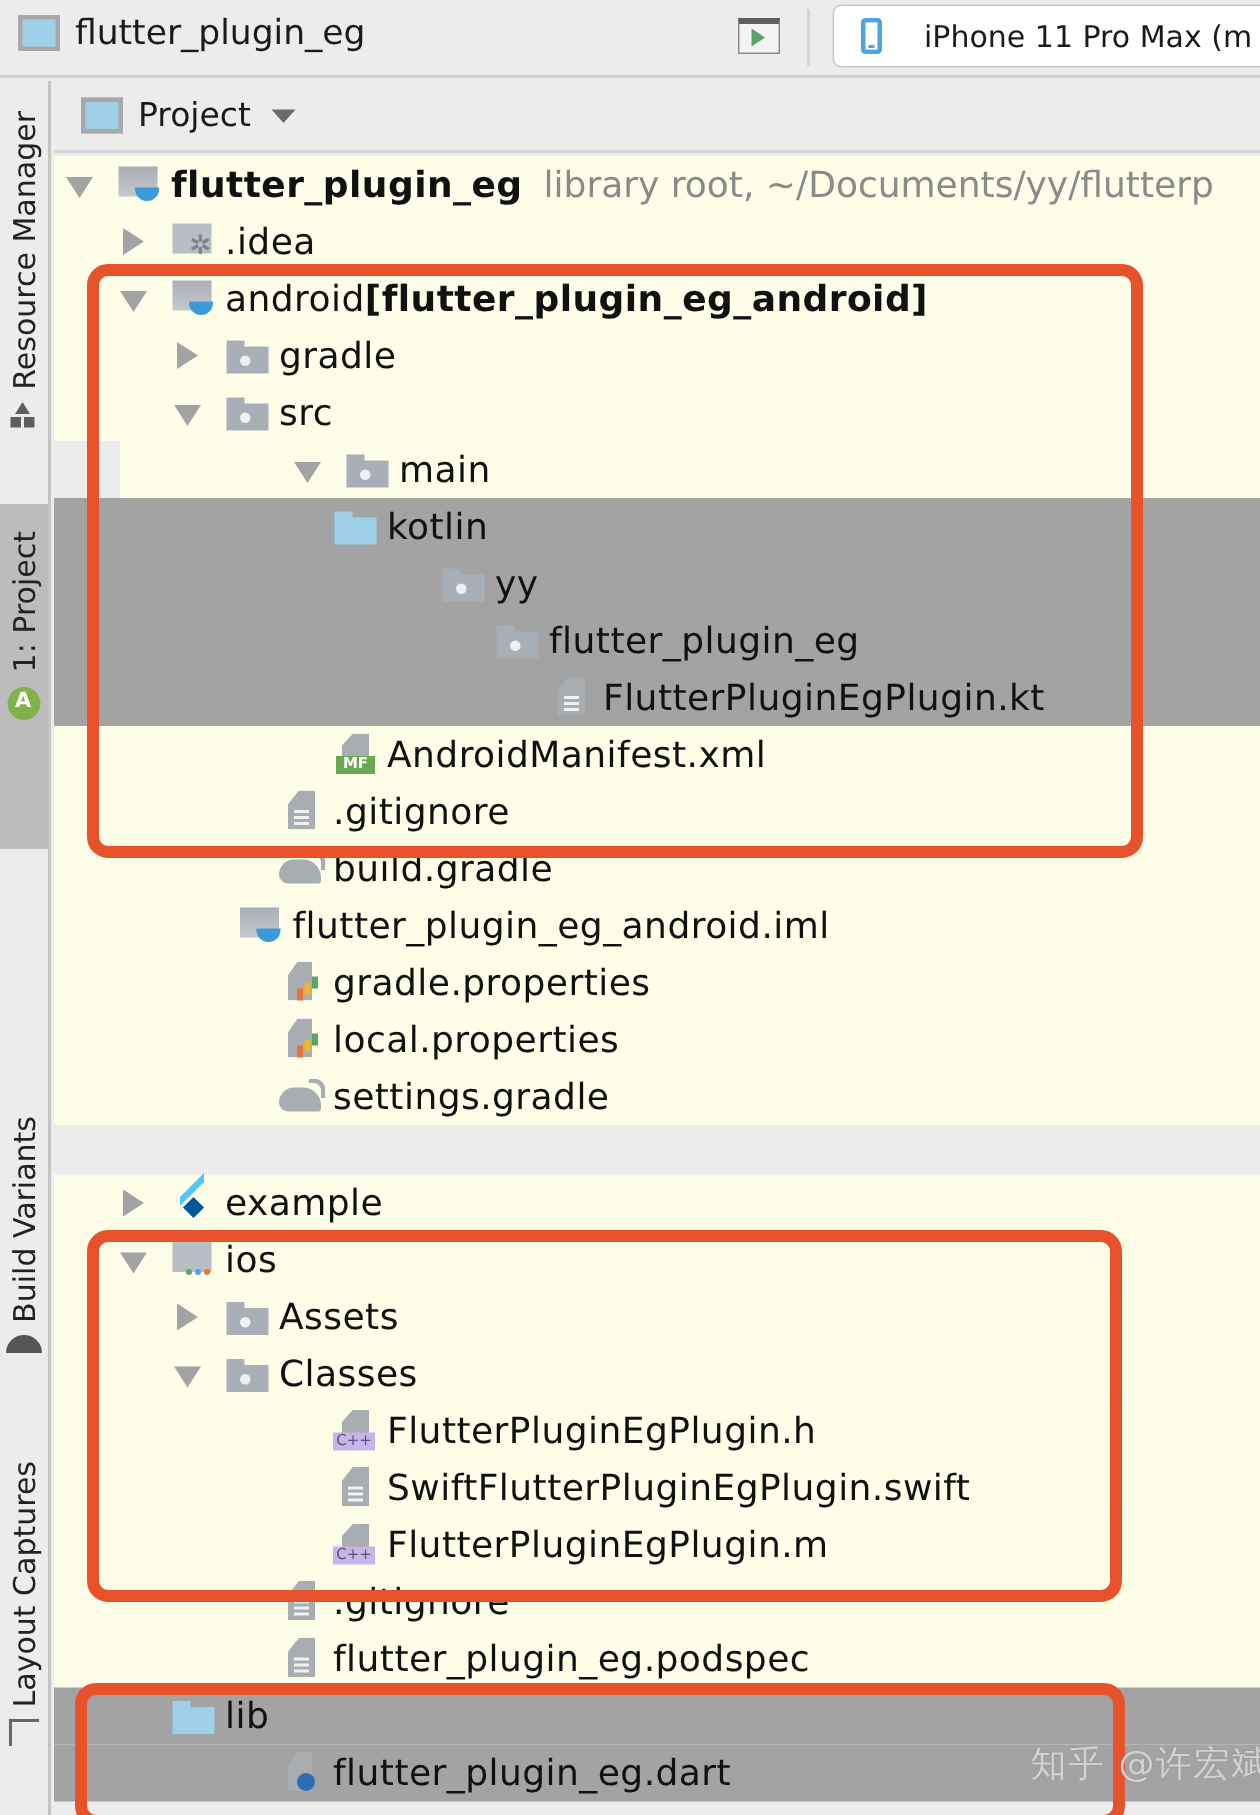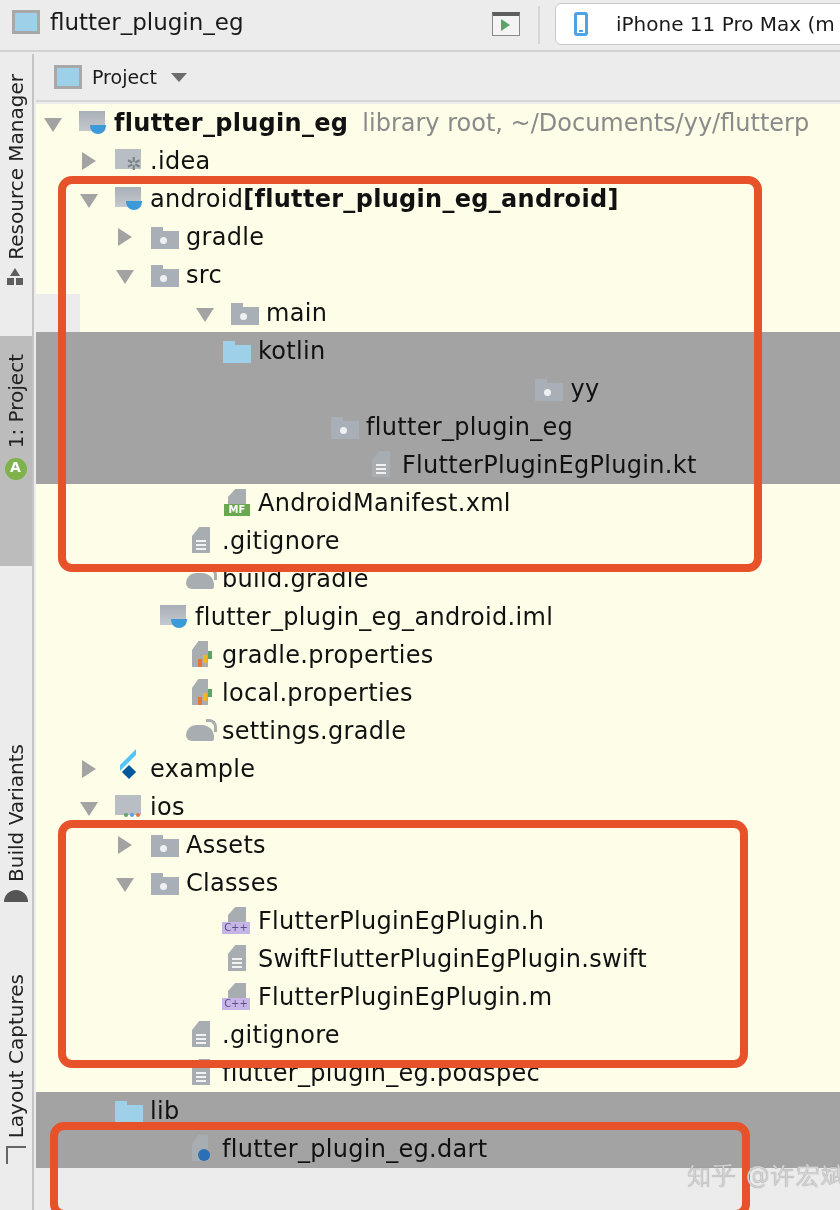--- a/index.html
+++ b/index.html
@@ -30,21 +30,21 @@
   .res-icon { margin-top: 8px; width: 18px; height: 18px; position: relative; }
   .res-icon::before { content: ""; position: absolute; left: 3px; top: 0; border-left: 5px solid transparent; border-right: 5px solid transparent; border-bottom: 8px solid #5e5e5e; }
   .res-icon::after { content: ""; position: absolute; left: 0; top: 10px; width: 7px; height: 7px; background: #5e5e5e; box-shadow: 9px 0 0 0 #5e5e5e; border-radius: 0 0 0 0; }
   .droid-icon { margin-top: 10px; width: 22px; height: 22px; border-radius: 50%; background: #7fb24b; position: relative; }
   .droid-icon::after { content: "A"; position: absolute; left: 5px; top: 1px; font-size: 14px; color: #fff; font-weight: bold; }
   .android-head { margin-top: 8px; width: 24px; height: 12px; background: #555; border-radius: 12px 12px 0 0; }
   .capture-icon { margin-top: 8px; width: 20px; height: 18px; border: 2px solid #666; border-right: none; border-bottom: none; position: relative; }
 
   
   .panel-head { position: absolute; left: 36px; top: 54px; width: 804px; height: 48px; background: #ececec; border-bottom: 2px solid #d6d6d6; display: flex; align-items: center; padding-left: 18px; }
-  .panel-head .label { margin-left: 10px; font-size: 19px; color: #1a1a1a; }
+  .panel-head .label { margin-left: 10px; font-size: 22px; color: #1a1a1a; }
   .dropdown-arrow { margin-left: 14px; border-top: 9px solid #6b6b6b; border-left: 8px solid transparent; border-right: 8px solid transparent; }
 
   
   .tree { position: absolute; left: 36px; top: 104px; width: 804px; }
   .row { height: 38px; display: flex; align-items: center; position: relative; white-space: nowrap; background: #fefde8; }
   .row.white { background: #a3a3a3; }
   .toggle { width: 22px; height: 22px; display: inline-block; position: relative; margin-right: 14px; flex: 0 0 22px; }
   .toggle.open::after { content: ""; position: absolute; left: 2px; top: 6px; border-top: 14px solid #a3a3a3; border-left: 9px solid transparent; border-right: 9px solid transparent; }
   .toggle.closed::after { content: ""; position: absolute; left: 4px; top: 2px; border-left: 14px solid #a3a3a3; border-top: 9px solid transparent; border-bottom: 9px solid transparent; }
   .toggle.none { visibility: hidden; }
@@ -162,21 +162,21 @@
       <span class="icon folder-gray">
         <span class="dot"></span>
       </span>
       <span class="name">main</span>
     </div>
     <div class="row white" style="padding-left: 150px;">
       <span class="toggle open"></span>
       <span class="icon folder-blue"></span>
       <span class="name">kotlin</span>
     </div>
-    <div class="row white" style="padding-left: 222px; justify-content: center;">
+    <div class="row white" style="padding-left: 222px;">
       <span class="toggle open"></span>
       <span class="icon folder-gray">
         <span class="dot"></span>
       </span>
       <span class="name">yy</span>
     </div>
     <div class="row white" style="padding-left: 258px;">
       <span class="toggle open"></span>
       <span class="icon folder-gray">
         <span class="dot"></span>
@@ -216,21 +216,21 @@
     <div class="row" style="padding-left: 114px;">
       <span class="toggle none"></span>
       <span class="icon props"></span>
       <span class="name">local.properties</span>
     </div>
     <div class="row" style="padding-left: 114px;">
       <span class="toggle none"></span>
       <span class="icon gradle"></span>
       <span class="name">settings.gradle</span>
     </div>
-    <div class="row" style="padding-left: 42px;">
+    <div class="row" style="padding-left: 42px; margin-top: 33px;">
       <span class="toggle closed"></span>
       <span class="icon flutter"></span>
       <span class="name">example</span>
     </div>
     <div class="row" style="padding-left: 42px;">
       <span class="toggle open"></span>
       <span class="icon folder-ios"></span>
       <span class="name">ios</span>
     </div>
     <div class="row" style="padding-left: 78px;">

